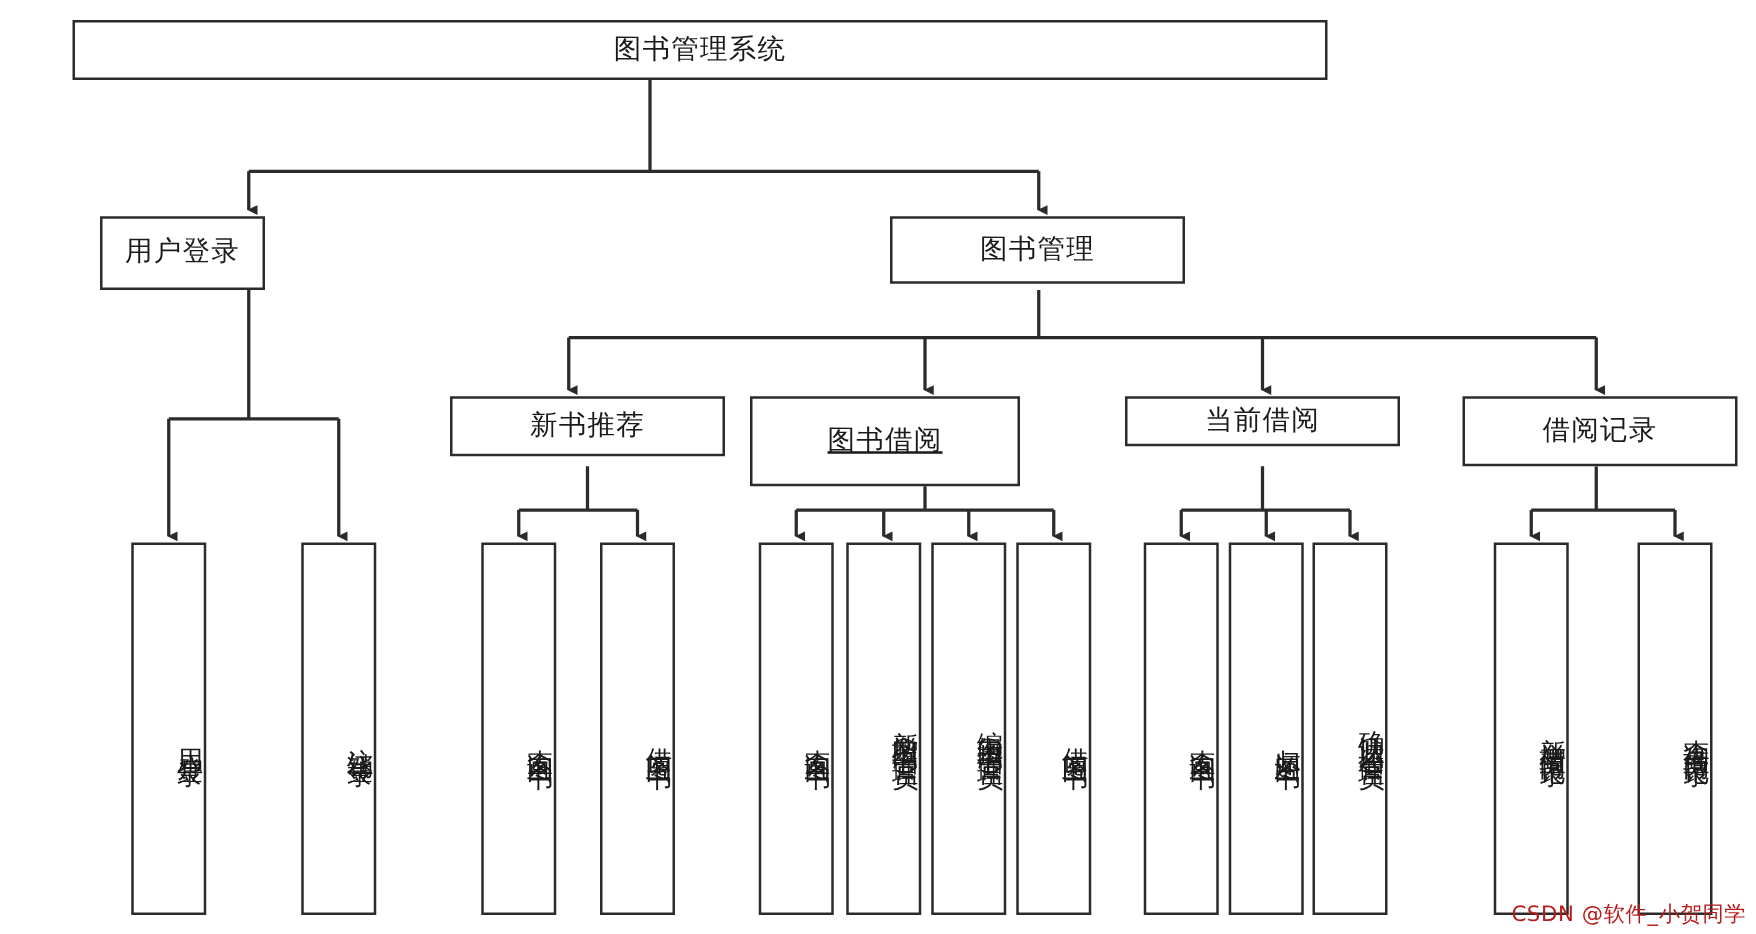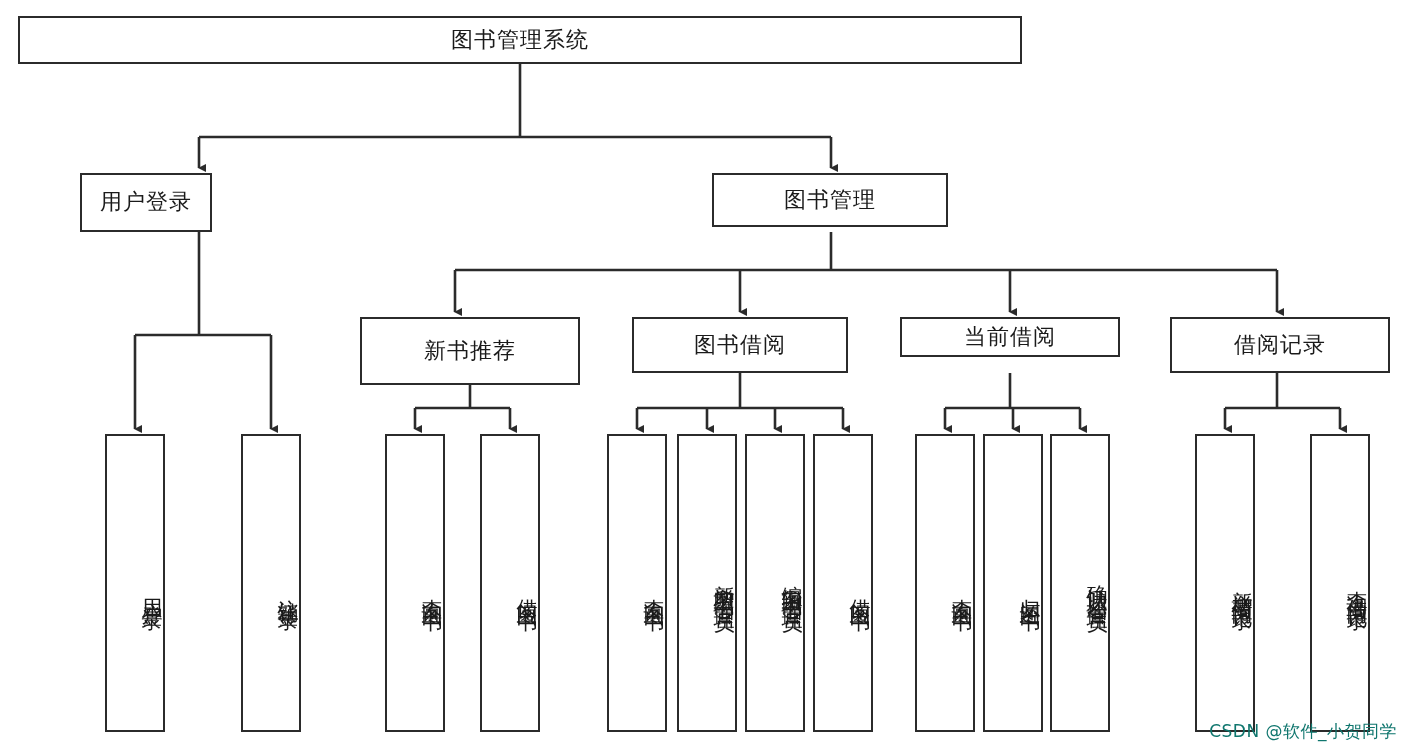--- a/index.html
+++ b/index.html
@@ -21,38 +21,38 @@
     align-items:center;
     justify-content:center;
     color:#1a1a1a;
     z-index:5;
   }
   .node.h{
     font-size:22px;
     letter-spacing:1px;
     line-height:1.2;
   }
-  .node.root{font-size:22px;}
+  .node.root{font-size:22px;margin-left:40px;}
   .node.v{
     font-size:21px;
     writing-mode:vertical-rl;
     text-orientation:upright;
     letter-spacing:4px;
     align-items:flex-start;
     justify-content:center;
     padding-top:14px;
     line-height:1.05;
   }
   .node.v.tall{padding-top:6px;}
   .edges{position:absolute;left:0;top:0;width:1405px;height:747px;z-index:1;}
   .watermark{
     position:absolute;
     right:8px;bottom:4px;
     font-size:17px;
-    color:#0f766e;
+    color:#b91c1c;
     letter-spacing:0.5px;
     z-index:9;
     white-space:nowrap;
   }
 </style>
 </head>
 <body>
 
 <div id="diagram">
 
@@ -104,22 +104,22 @@
       <path d="M1225,408 L1225,429" marker-end="url(#arrow)"></path>
       <path d="M1340,408 L1340,429" marker-end="url(#arrow)"></path>
     </g>
   </svg>
 
   <div class="node h root" style="left:18px;top:16px;width:1004px;height:48px;">图书管理系统</div>
 
   <div class="node h" style="left:80px;top:173px;width:132px;height:59px;">用户登录</div>
   <div class="node h" style="left:712px;top:173px;width:236px;height:54px;">图书管理</div>
 
-  <div class="node h" style="left:360px;top:317px;width:220px;height:68px;">新书推荐</div>
-  <div class="node h" style="left:632px;top:317px;width:216px;height:56px;">图书借阅</div>
+  <div class="node h" style="left:360px;top:317px;width:220px;height:48px;">新书推荐</div>
+  <div class="node h" style="left:600px;top:317px;width:216px;height:72px;text-decoration:underline;">图书借阅</div>
   <div class="node h" style="left:900px;top:317px;width:220px;height:40px;">当前借阅</div>
   <div class="node h" style="left:1170px;top:317px;width:220px;height:56px;text-align:center;">借阅记录</div>
 
   <div class="node v" style="left:105px;top:434px;width:60px;height:298px;">用户登录</div>
   <div class="node v" style="left:241px;top:434px;width:60px;height:298px;">注销登录</div>
 
   <div class="node v" style="left:385px;top:434px;width:60px;height:298px;">查询图书</div>
   <div class="node v" style="left:480px;top:434px;width:60px;height:298px;">借阅图书</div>
 
   <div class="node v" style="left:607px;top:434px;width:60px;height:298px;">查询图书</div>

